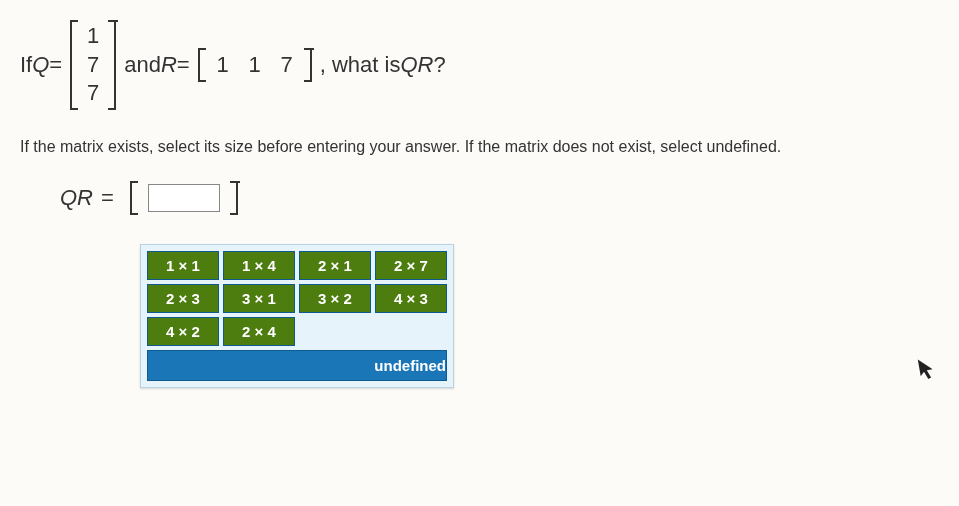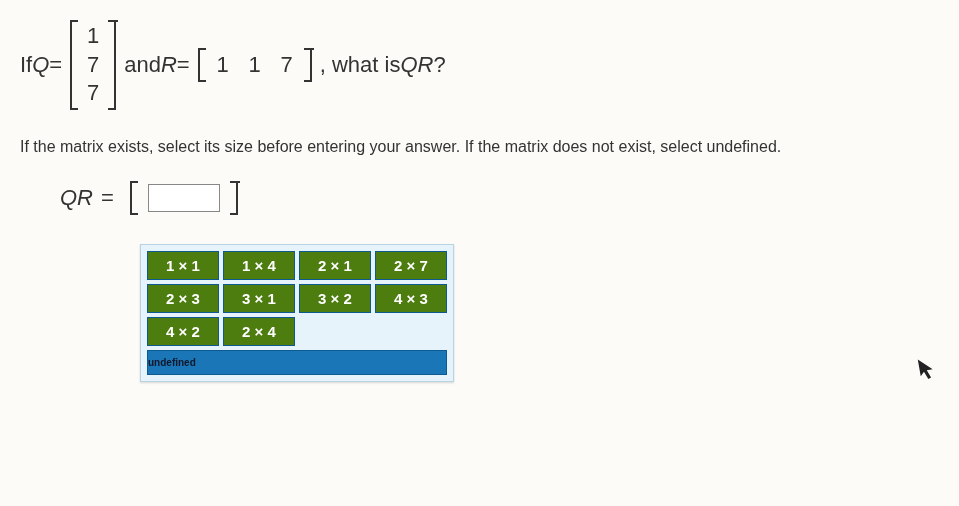--- a/index.html
+++ b/index.html
@@ -120,24 +120,24 @@
     font-size: 15px;
     font-weight: 600;
     text-align: center;
     padding: 5px 0;
     border: 1px solid #0d5a91;
     cursor: pointer;
   }
   .undef-btn {
     margin-top: 4px;
     background: #1b76b8;
-    color: #0f172a;
-    font-size: 10px;
+    color: #ffffff;
+    font-size: 15px;
     font-weight: 600;
-    text-align: left;
+    text-align: right;
     padding: 6px 0;
     border: 1px solid #0d5a91;
     cursor: pointer;
   }
   .cursor {
     position: absolute;
     right: 22px;
     bottom: 120px;
     font-size: 20px;
     color: #222;

